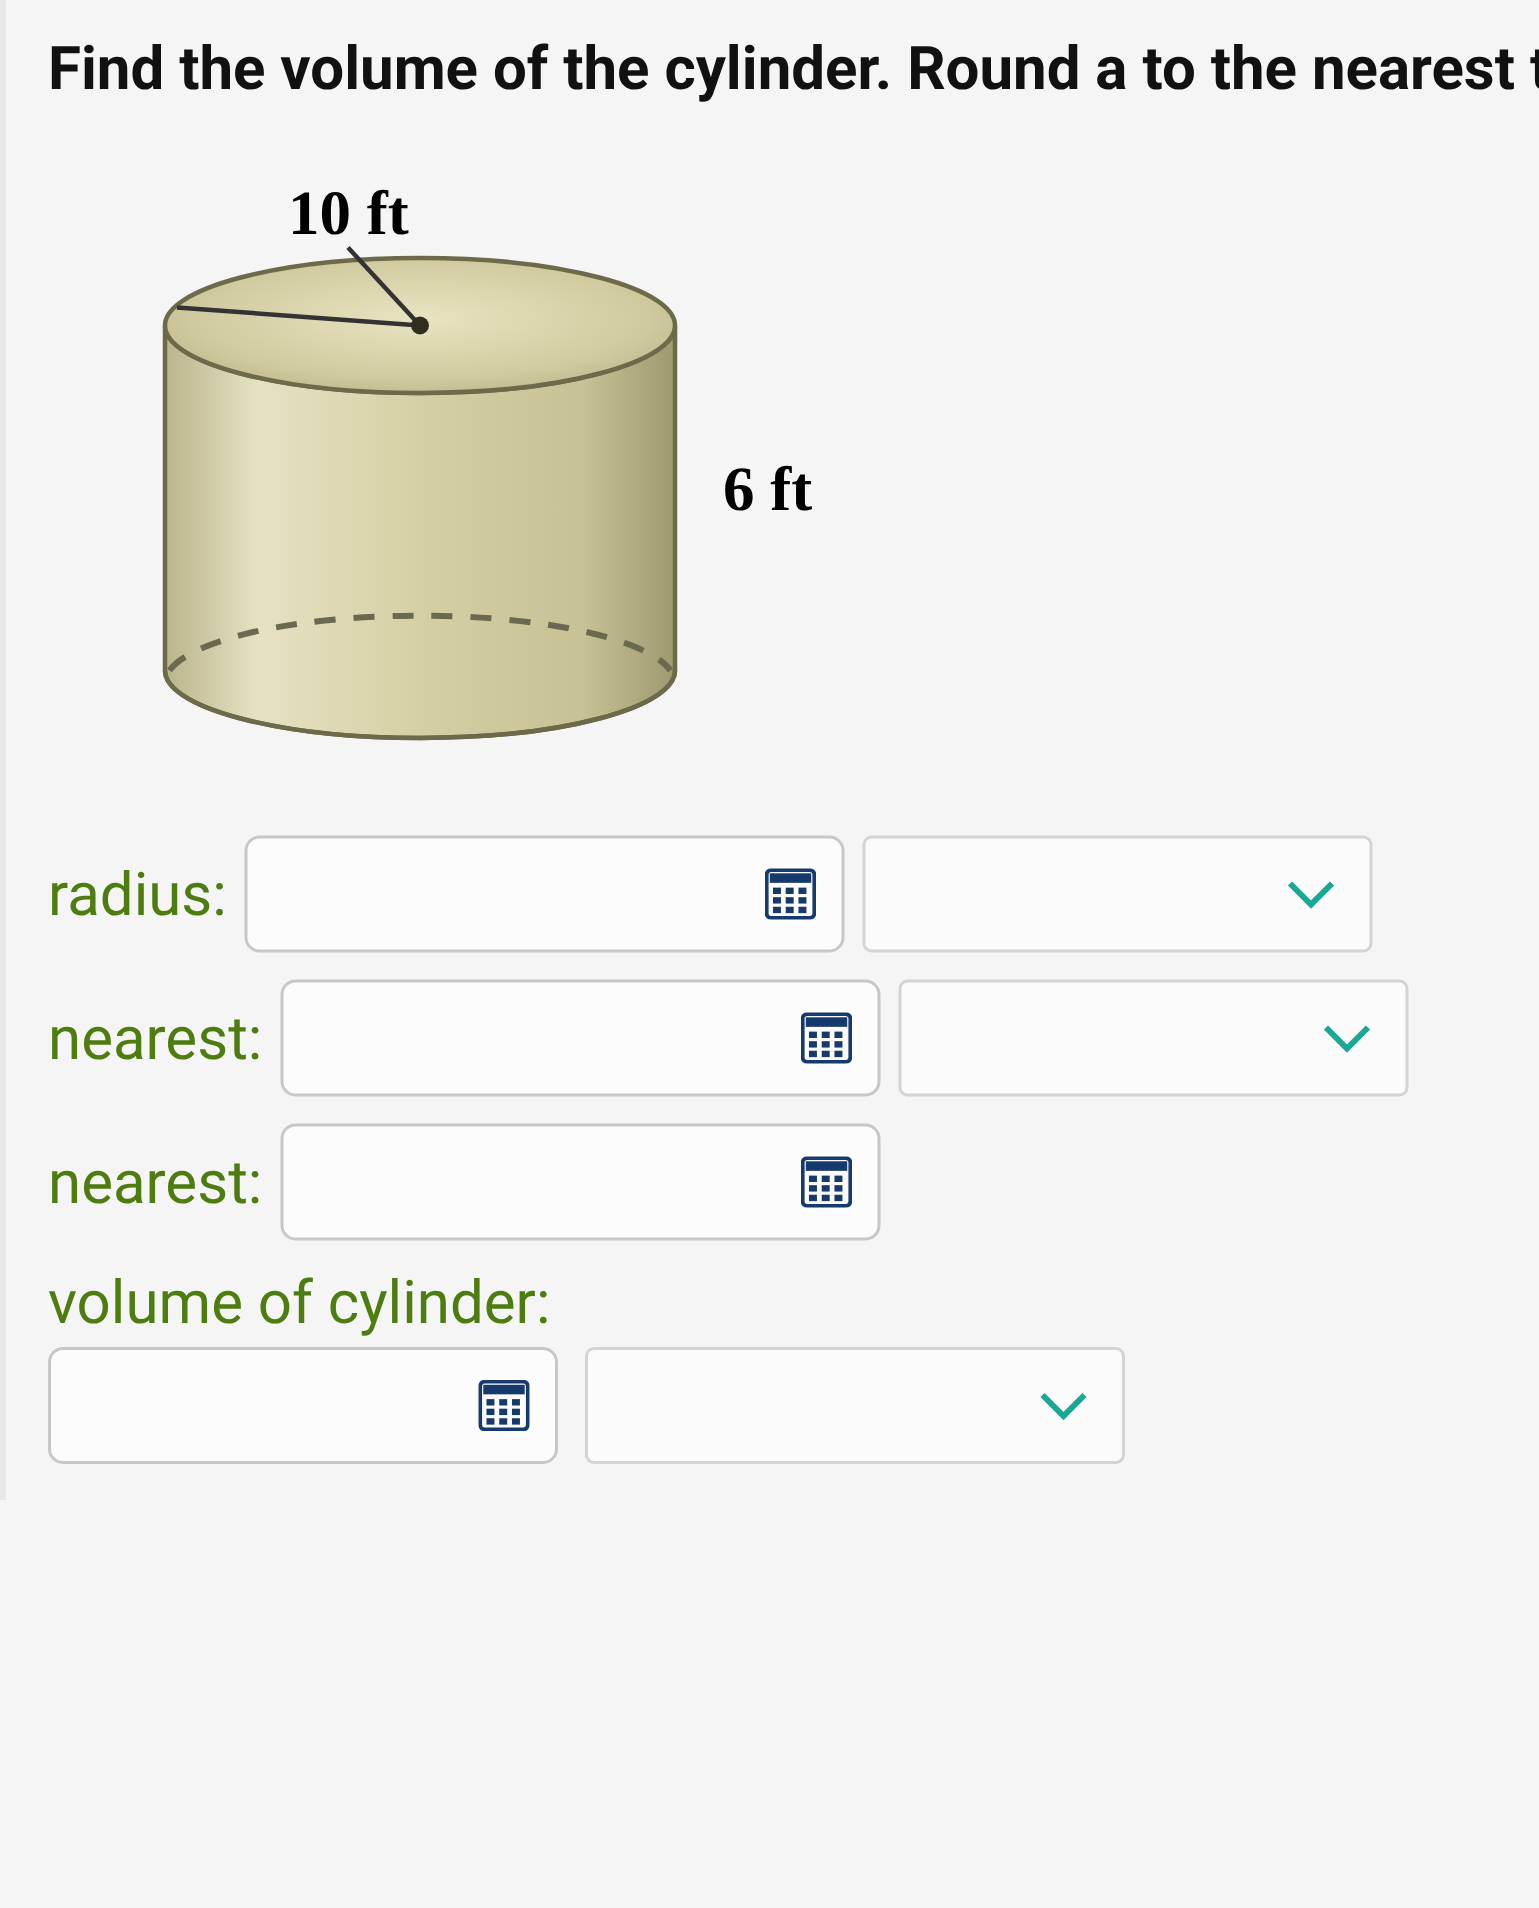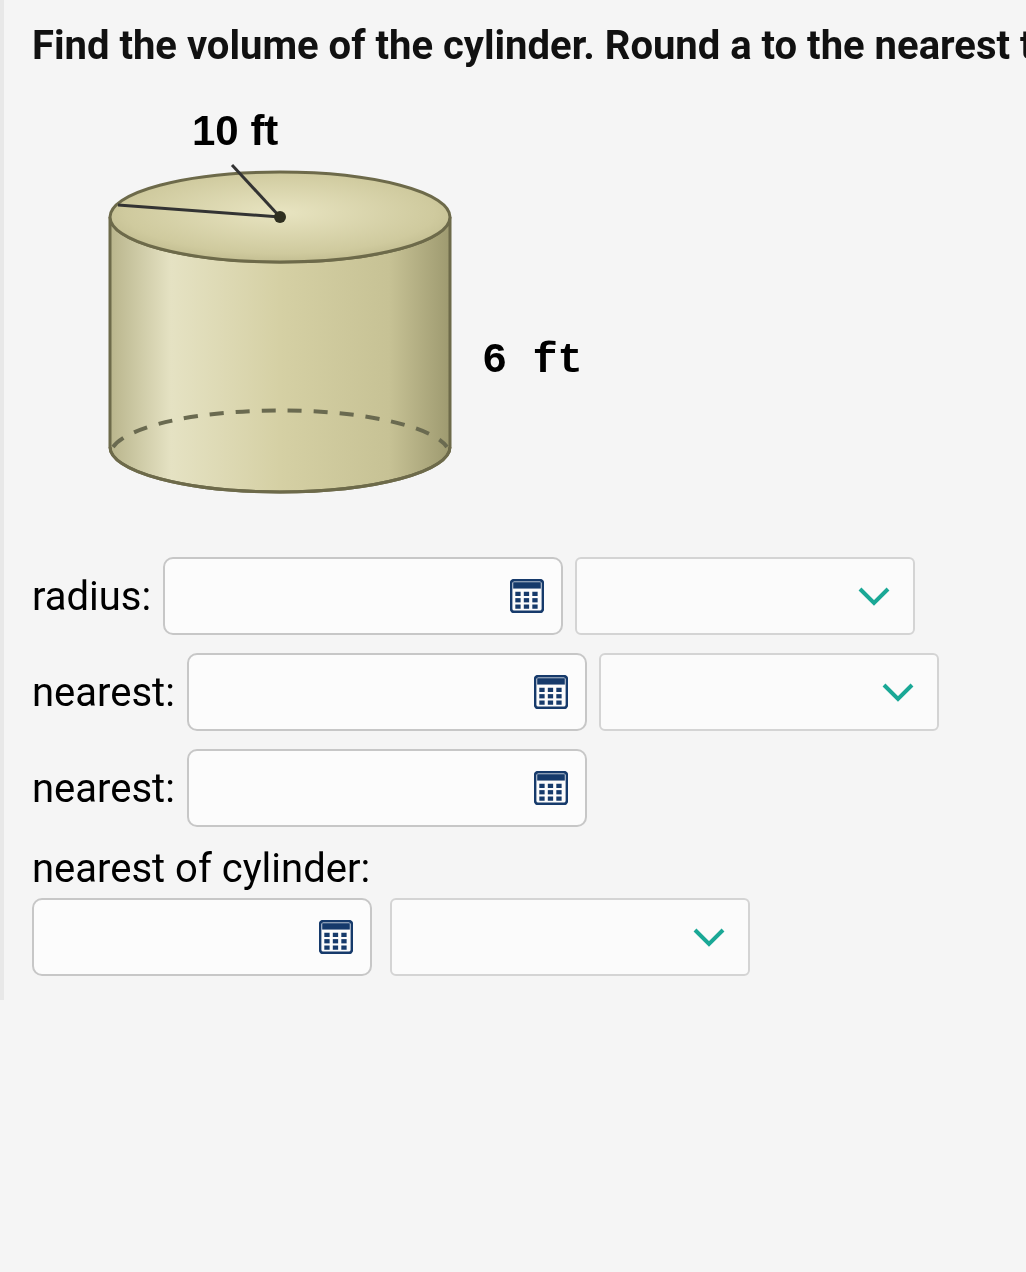--- a/index.html
+++ b/index.html
@@ -27,56 +27,55 @@
 
   
   .figure {
     position: relative;
     width: 560px;
     height: 420px;
     margin-bottom: 30px;
   }
   .radius-label {
     position: absolute;
-    top: 0px;
+    top: 12px;
     left: 160px;
     font-size: 42px;
     font-weight: 700;
     color: #000;
-    font-family: Liberation Sans, sans-serif;
+    font-family: Liberation Serif, serif;
     text-align: right;
   }
   .height-label {
     position: absolute;
     top: 196px;
     left: 450px;
     font-size: 42px;
     font-weight: 700;
     color: #000;
-    font-family: Liberation Mono, monospace;
-    margin-top: 34px;
+    font-family: Liberation Serif, serif;
   }
   .cylinder-svg {
     position: absolute;
     left: 48px;
     top: 50px;
     width: 400px;
     height: 370px;
   }
 
   
   .rows { display: flex; flex-direction: column; gap: 18px; }
   .row {
     display: flex;
     align-items: center;
     gap: 12px;
     font-size: 40px;
     color: #222;
   }
-  .lab { color: #000000; font-size: 40px; }
+  .lab { color: #4d7c0f; font-size: 40px; }
 
   .num-input {
     display: inline-flex;
     align-items: center;
     justify-content: flex-end;
     height: 78px;
     width: 400px;
     background: #fcfcfc;
     border: 2px solid #c7c7c7;
     border-radius: 10px;
@@ -254,21 +253,21 @@
                 <rect x="5" y="24" width="5" height="4"></rect>
                 <rect x="13" y="24" width="5" height="4"></rect>
                 <rect x="21" y="24" width="5" height="4"></rect>
               </g>
             </svg>
         </span>
       </div>
     </div>
 
     <div class="volume-block">
-      <span class="lab">nearest of cylinder:</span>
+      <span class="lab">volume of cylinder:</span>
       <div class="volume-row">
         <div class="num-input small">
           <input type="text" value="" style="">
           <span class="keypad">
             <svg viewBox="0 0 32 32">
                 <rect x="1" y="1" width="30" height="30" rx="3" fill="none" stroke="#163a6b" stroke-width="2.5"></rect>
                 <rect x="3" y="3" width="26" height="6" fill="#163a6b"></rect>
                 <g fill="#163a6b">
                   <rect x="5" y="12" width="5" height="4"></rect>
                   <rect x="13" y="12" width="5" height="4"></rect>

